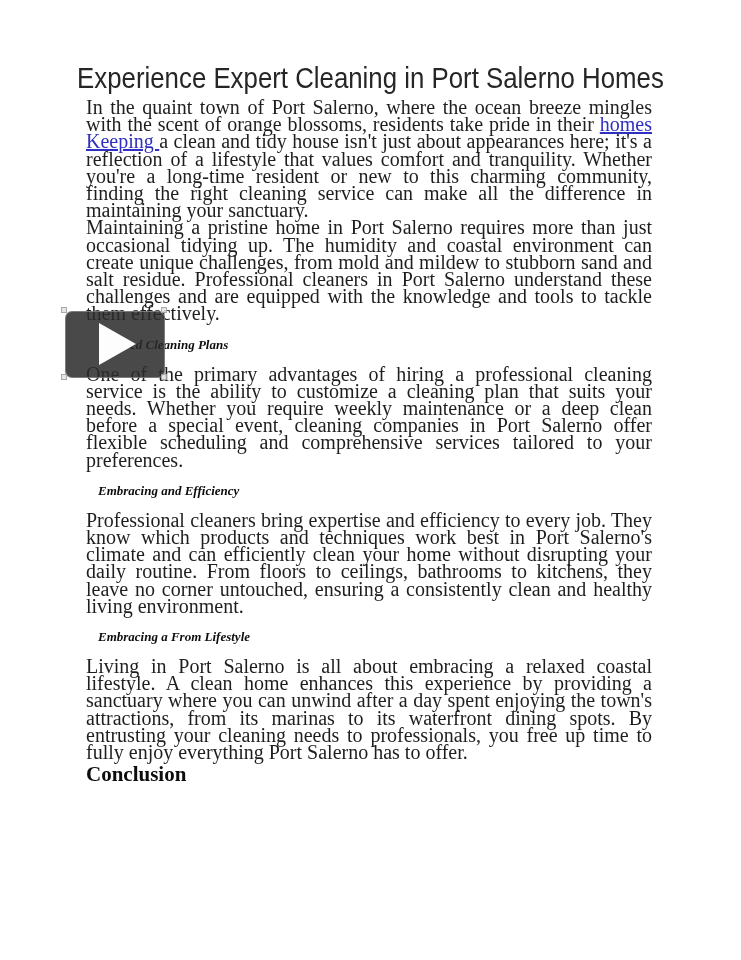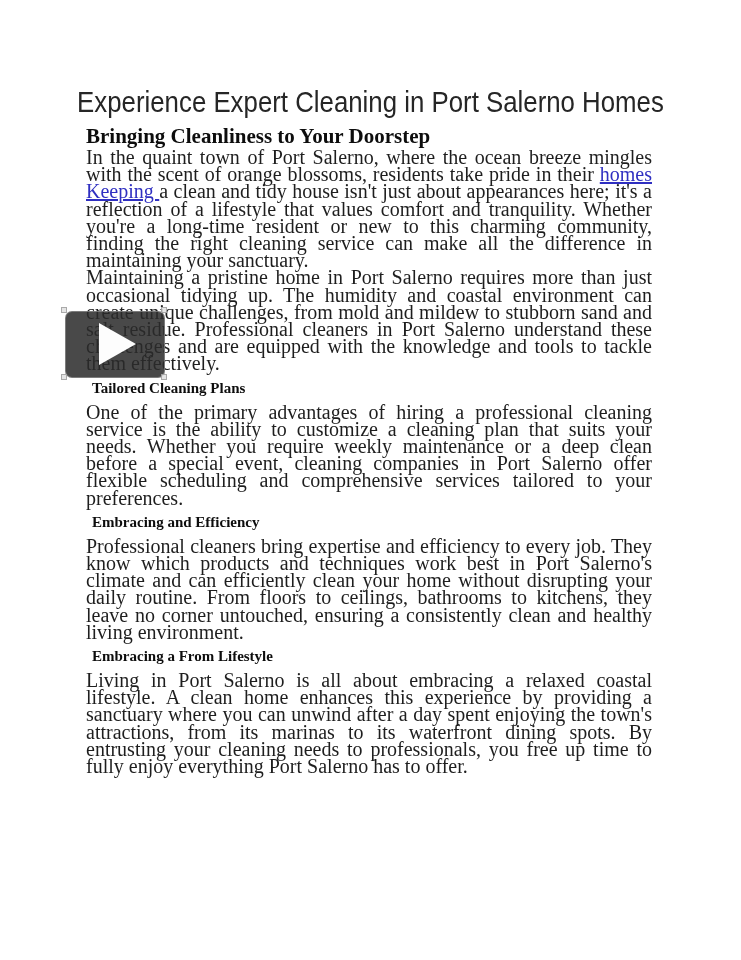--- a/index.html
+++ b/index.html
@@ -9,21 +9,21 @@
   }
   .page {
     position: relative;
     width: 741px;
     height: 960px;
     background: #ffffff;
     overflow: hidden;
     font-family: "Liberation Serif", serif;
     color: #1f1f1f;
     box-sizing: border-box;
-    padding: 82px 89px 0 86px;
+    padding: 58px 89px 0 86px;
   }
   .doc-title {
     width: 640px;
     margin: 0 auto 0 auto;
     margin-left: -47px;   
     width: 663px;
     text-align: center;
     font-family: "Liberation Sans", sans-serif;
     font-weight: 400;
     font-size: 29px;
@@ -38,23 +38,24 @@
     font-weight: 700;
     color: #0d0d0d;
     font-size: 21px;
     line-height: 26px;
     margin: 0;
   }
   h3.sub {
     font-family: "Liberation Serif", serif;
     font-weight: 700;
     color: #0d0d0d;
-    font-size: 15px;
+    font-size: 13px;
     line-height: 19px;
-    margin: 6px;
+    margin: 12px;
+    font-style: italic;
   }
   p.body {
     font-size: 20px;
     line-height: 17.2px;
     margin: 0;
     text-align: justify;
     color: #1e1e1e;
   }
   .m-h2a { margin-top: 40px; }
   .m-p1  { margin-top: 18px; }
@@ -110,39 +111,39 @@
   .h-bl { left: 61px;  top: 374px; }
   .h-br { left: 161px; top: 374px; }
 </style>
 </head>
 <body>
 
 <div class="page">
 
   <h1 class="doc-title">Experience Expert Cleaning in Port Salerno Homes</h1>
 
-  <h2 class="sec m-h2a">Bringing Cleanliness to Your Doorstep</h2>
 
   <p class="body m-p1"><span>In the quaint town of Port Salerno, where the ocean breeze mingles with the scent of orange blossoms, residents take pride in their </span><a class="doc-link">homes Keeping </a><span>a clean and tidy house isn't just about appearances here; it's a reflection of a lifestyle that values comfort and tranquility. Whether you're a long-time resident or new to this charming community, finding the right cleaning service can make all the difference in maintaining your sanctuary.</span></p>
 
 
   <p class="body m-p2">Maintaining a pristine home in Port Salerno requires more than just occasional tidying up. The humidity and coastal environment can create unique challenges, from mold and mildew to stubborn sand and salt residue. Professional cleaners in Port Salerno understand these challenges and are equipped with the knowledge and tools to tackle them effectively.</p>
 
   <h3 class="sub m-h3a">Tailored Cleaning Plans</h3>
 
   <p class="body m-p3">One of the primary advantages of hiring a professional cleaning service is the ability to customize a cleaning plan that suits your needs. Whether you require weekly maintenance or a deep clean before a special event, cleaning companies in Port Salerno offer flexible scheduling and comprehensive services tailored to your preferences.</p>
 
   <h3 class="sub m-h3b">Embracing and Efficiency</h3>
 
   <p class="body m-p4">Professional cleaners bring expertise and efficiency to every job. They know which products and techniques work best in Port Salerno's climate and can efficiently clean your home without disrupting your daily routine. From floors to ceilings, bathrooms to kitchens, they leave no corner untouched, ensuring a consistently clean and healthy living environment.</p>
 
   <h3 class="sub m-h3c">Embracing a From Lifestyle</h3>
 
   <p class="body m-p5">Living in Port Salerno is all about embracing a relaxed coastal lifestyle. A clean home enhances this experience by providing a sanctuary where you can unwind after a day spent enjoying the town's attractions, from its marinas to its waterfront dining spots. By entrusting your cleaning needs to professionals, you free up time to fully enjoy everything Port Salerno has to offer.</p>
 
+  <h2 class="sec m-h2c">Conclusion</h2>
 
   <div class="video-btn">
     <div class="play-tri"></div>
   </div>
   <div class="handle h-tl"></div>
   <div class="handle h-tr"></div>
   <div class="handle h-bl"></div>
   <div class="handle h-br"></div>
 
 </div>

